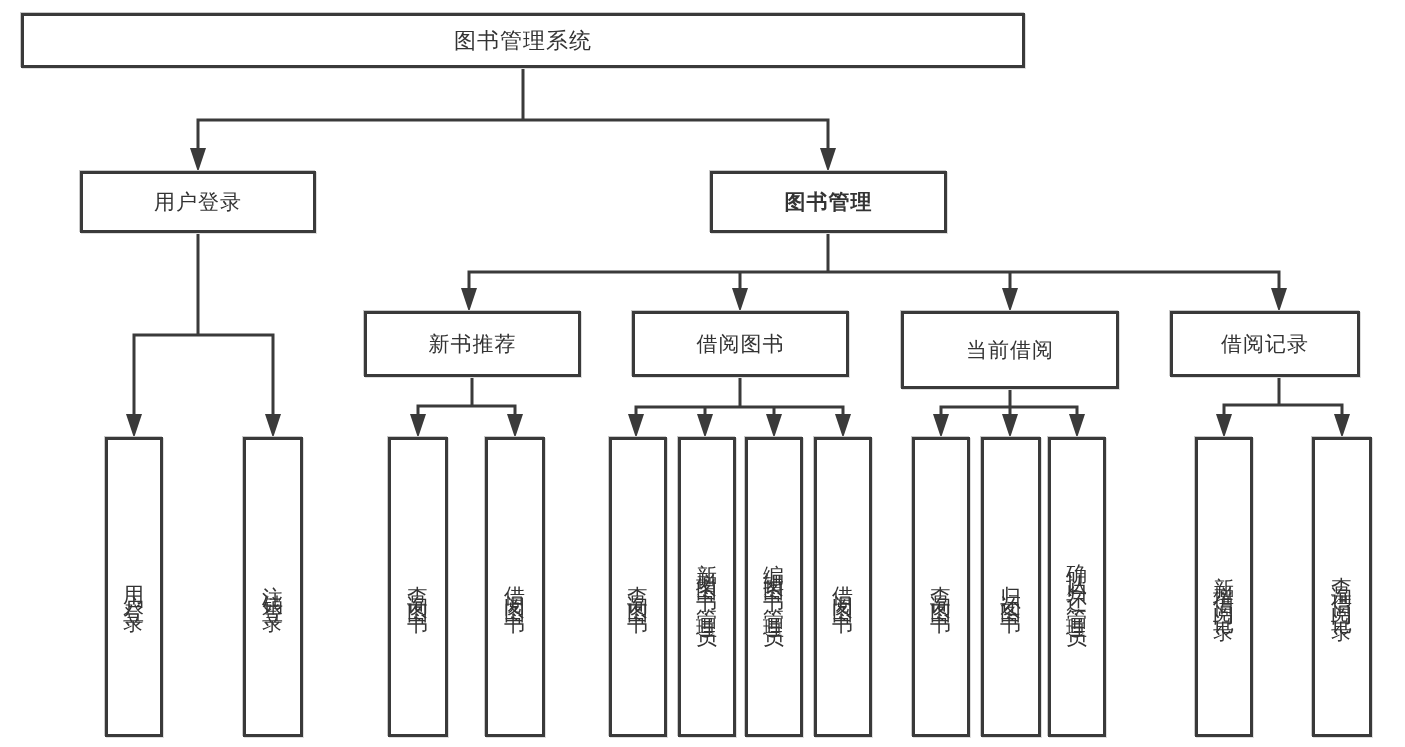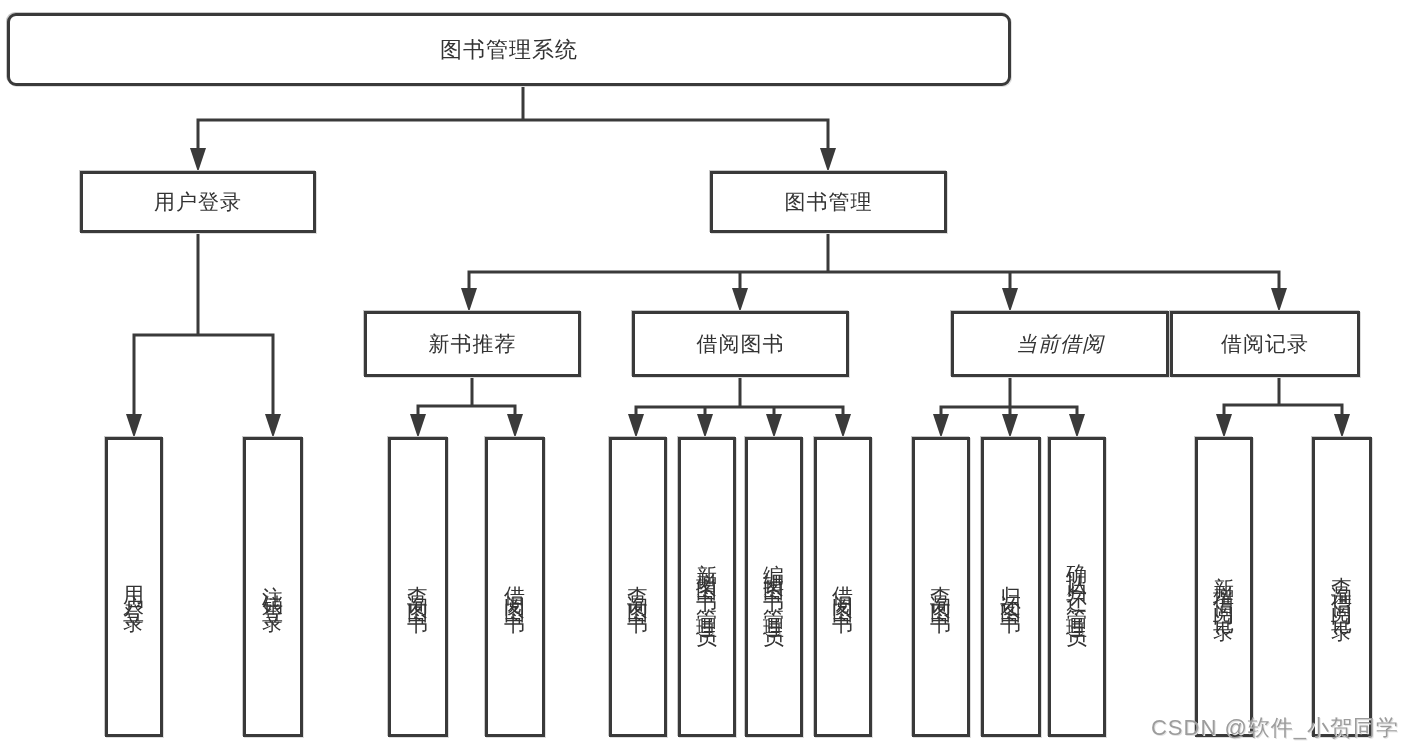--- a/index.html
+++ b/index.html
@@ -97,38 +97,38 @@
 
       <path d="M941,438 l-8,-24 l16,0 z"></path>
       <path d="M1010,438 l-8,-24 l16,0 z"></path>
       <path d="M1077,438 l-8,-24 l16,0 z"></path>
 
       <path d="M1224,438 l-8,-24 l16,0 z"></path>
       <path d="M1342,438 l-8,-24 l16,0 z"></path>
     </g>
   </svg>
 
-  <div class="box hbox root-box" style="left:7px; top:13px; width:1004px; height:73px;border-radius:9px;">
+  <div class="box hbox root-box" style="left:21px; top:13px; width:1004px; height:55px;">
     <span>图书管理系统</span>
   </div>
 
   <div class="box hbox" style="left:80px; top:171px; width:236px; height:62px;">
     <span>用户登录</span>
   </div>
-  <div class="box hbox" style="left:710px; top:171px; width:237px; height:62px;">
+  <div class="box hbox" style="left:710px; top:171px; width:237px; height:62px;font-weight:bold;">
     <span>图书管理</span>
   </div>
 
   <div class="box hbox" style="left:364px; top:311px; width:217px; height:66px;">
     <span>新书推荐</span>
   </div>
   <div class="box hbox" style="left:632px; top:311px; width:217px; height:66px;">
     <span>借阅图书</span>
   </div>
-  <div class="box hbox" style="left:951px; top:311px; width:218px; height:66px;font-style:italic;">
+  <div class="box hbox" style="left:901px; top:311px; width:218px; height:78px;">
     <span>当前借阅</span>
   </div>
   <div class="box hbox" style="left:1170px; top:311px; width:190px; height:66px;">
     <span>借阅记录</span>
   </div>
 
   <div class="box vbox" style="left:105px; top:437px; width:58px; height:300px;">
     <span class="vtext">用户登录</span>
   </div>
   <div class="box vbox" style="left:243px; top:437px; width:60px; height:300px;">
@@ -165,15 +165,14 @@
     <span class="vtext">确认归还（管理员）</span>
   </div>
 
   <div class="box vbox" style="left:1195px; top:437px; width:58px; height:300px;">
     <span class="vtext">新增借阅记录</span>
   </div>
   <div class="box vbox" style="left:1312px; top:437px; width:60px; height:300px;">
     <span class="vtext">查询借阅记录</span>
   </div>
 
-  <div class="watermark">CSDN @软件_小贺同学</div>
 
 </div>
 
 </body></html>

